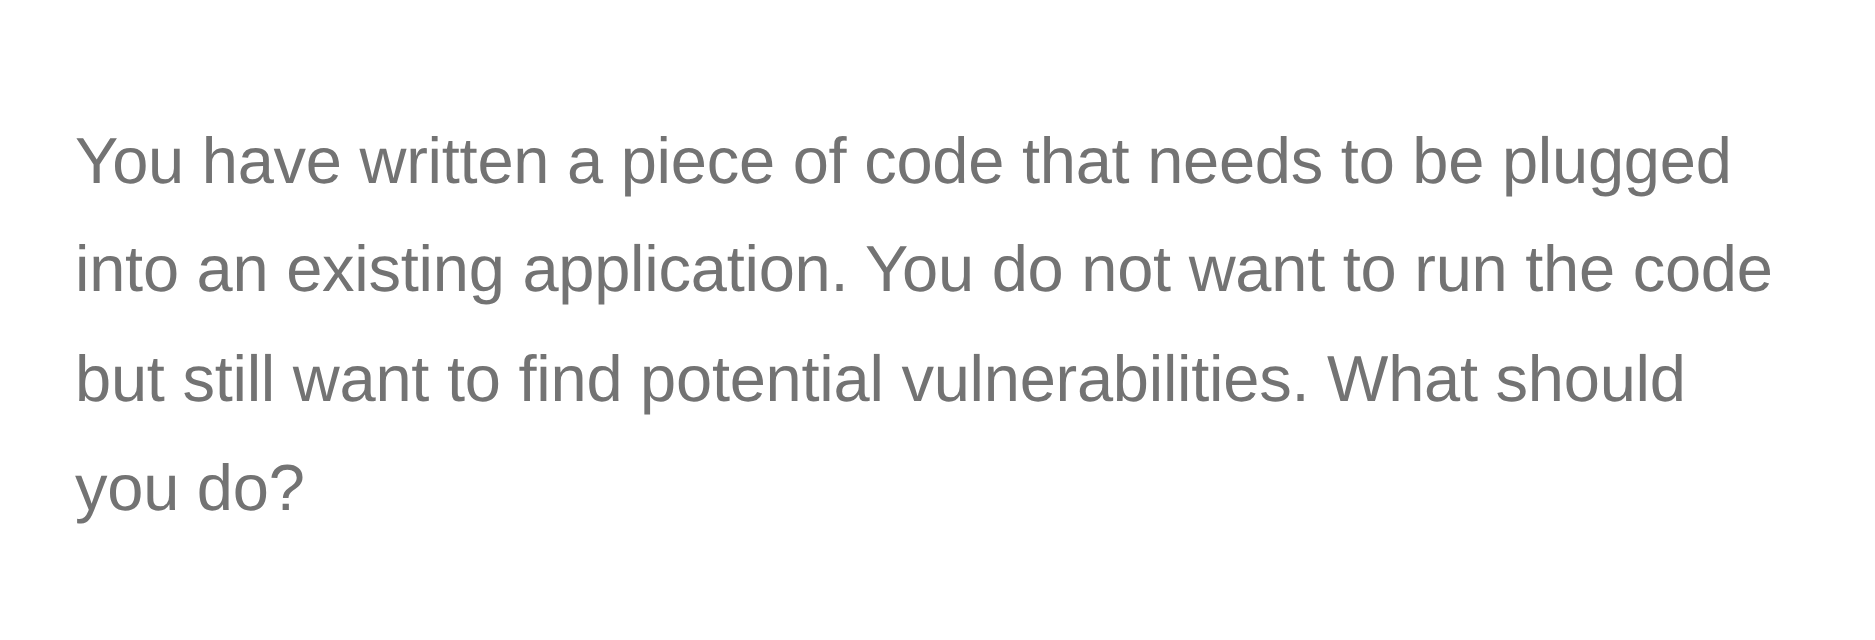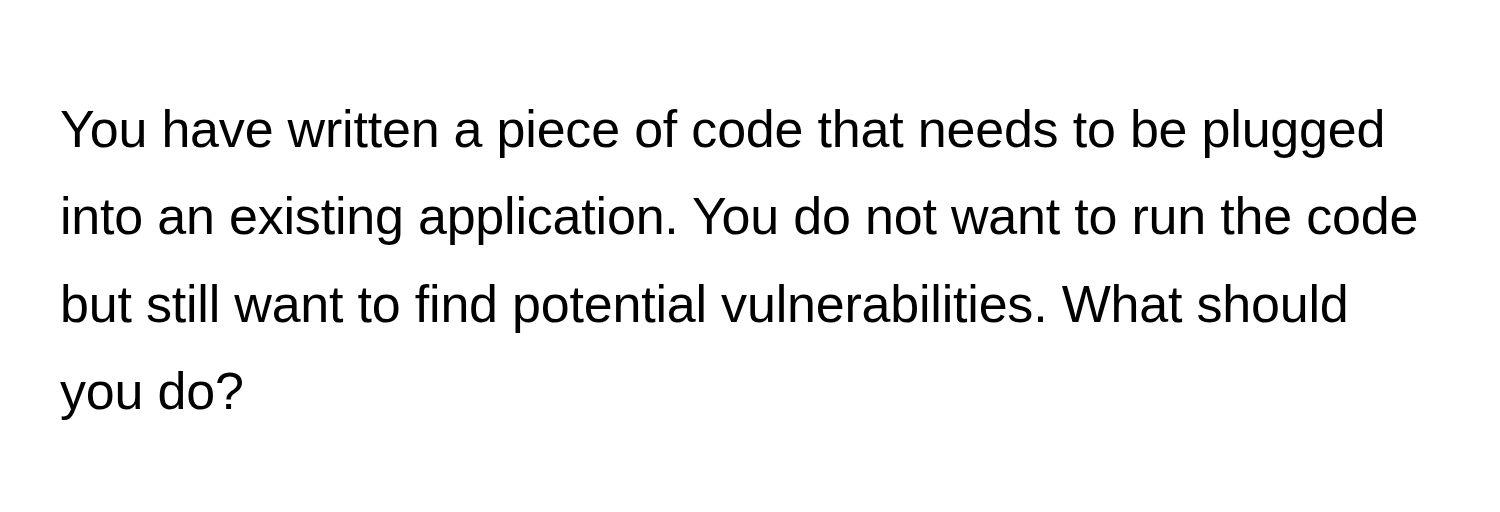--- a/index.html
+++ b/index.html
@@ -12,21 +12,21 @@
       height: 512px;
       background: #ffffff;
       font-family: -apple-system, BlinkMacSystemFont, "Segoe UI", Helvetica, Arial, sans-serif;
     }
     .content {
       padding: 86px 60px 0 60px;
     }
     .question-text {
       font-size: 52px;
       line-height: 1.68;
-      color: #000000;
+      color: #737373;
       font-weight: 400;
       letter-spacing: -0.2px;
     }
   </style>
 </head>
 <body>
 
 <div class="content">
   <p class="question-text">You have written a piece of code that needs to be plugged into an existing application. You do not want to run the code but still want to find potential vulnerabilities. What should you do?</p>
 </div>

